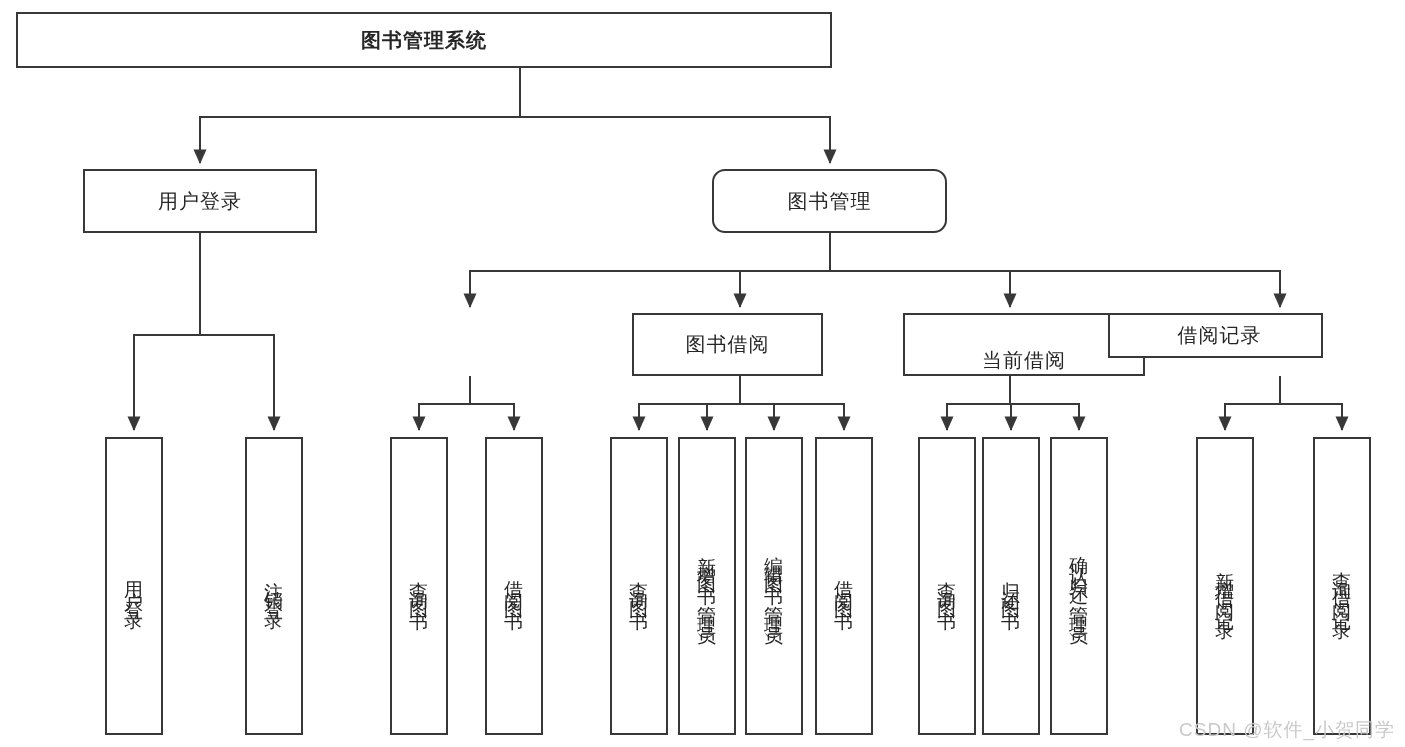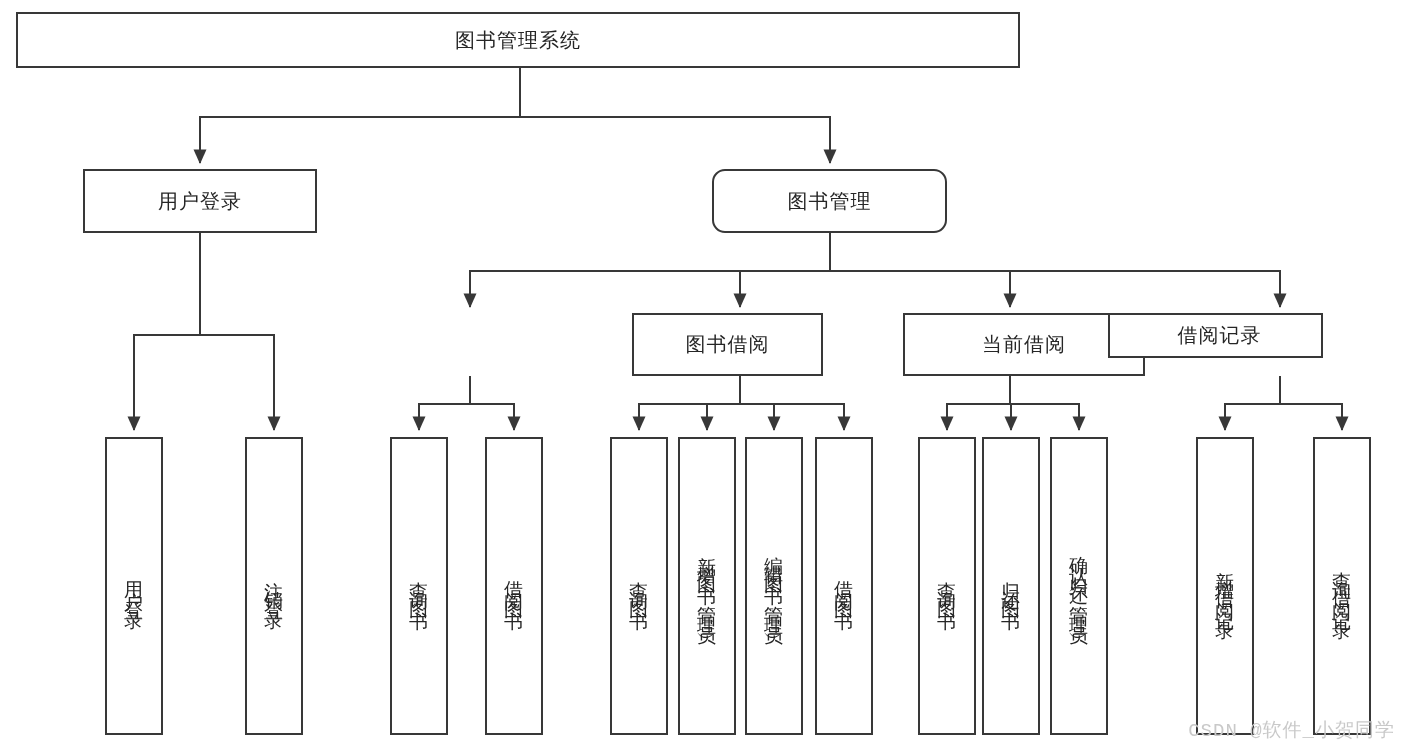--- a/index.html
+++ b/index.html
@@ -29,21 +29,20 @@
     line-height:1;
   }
   .watermark{
     position:absolute;
     right:10px;bottom:4px;
     color:#c9c9c9;
     font-size:19px;
     letter-spacing:1px;
     z-index:2;
     white-space:nowrap;
-    font-family:Liberation Mono, monospace;
   }
 </style>
 </head>
 <body>
 
 <div class="canvas">
 
   <svg class="connectors" width="1405" height="747" viewBox="0 0 1405 747">
     <defs>
       <marker id="arr" markerUnits="userSpaceOnUse" markerWidth="14" markerHeight="16" refX="7" refY="14" orient="0">
@@ -92,35 +91,35 @@
       <line x1="1079" y1="404" x2="1079" y2="430" marker-end="url(#arr)"></line>
     </g>
     <g stroke="#383838" stroke-width="2" fill="none">
       <line x1="1280" y1="376" x2="1280" y2="405"></line>
       <line x1="1224" y1="404" x2="1343" y2="404"></line>
       <line x1="1225" y1="404" x2="1225" y2="430" marker-end="url(#arr)"></line>
       <line x1="1342" y1="404" x2="1342" y2="430" marker-end="url(#arr)"></line>
     </g>
   </svg>
 
-  <div class="box h-box" style="left:16px;top:12px;width:1004px;height:56px;">
+  <div class="box h-box" style="left:16px;top:12px;width:816px;height:56px;font-weight:bold;">
     <span>图书管理系统</span>
   </div>
 
   <div class="box h-box" style="left:83px;top:169px;width:234px;height:64px;">
     <span>用户登录</span>
   </div>
   <div class="box h-box" style="left:712px;top:169px;width:235px;height:64px;border-radius:13px;">
     <span>图书管理</span>
   </div>
 
   <div class="box h-box" style="left:632px;top:313px;width:191px;height:63px;text-align:right;">
     <span>图书借阅</span>
   </div>
-  <div class="box h-box" style="left:903px;top:313px;width:242px;height:63px;">
+  <div class="box h-box" style="left:903px;top:313px;width:242px;height:63px;align-items:flex-end;">
     <span>当前借阅</span>
   </div>
   <div class="box h-box" style="left:1108px;top:313px;width:215px;height:45px;padding-left:8px;">
     <span>借阅记录</span>
   </div>
 
   <div class="box v-box" style="left:105px;top:437px;width:58px;height:298px;">
     <span>用户登录</span>
   </div>
   <div class="box v-box" style="left:245px;top:437px;width:58px;height:298px;">

